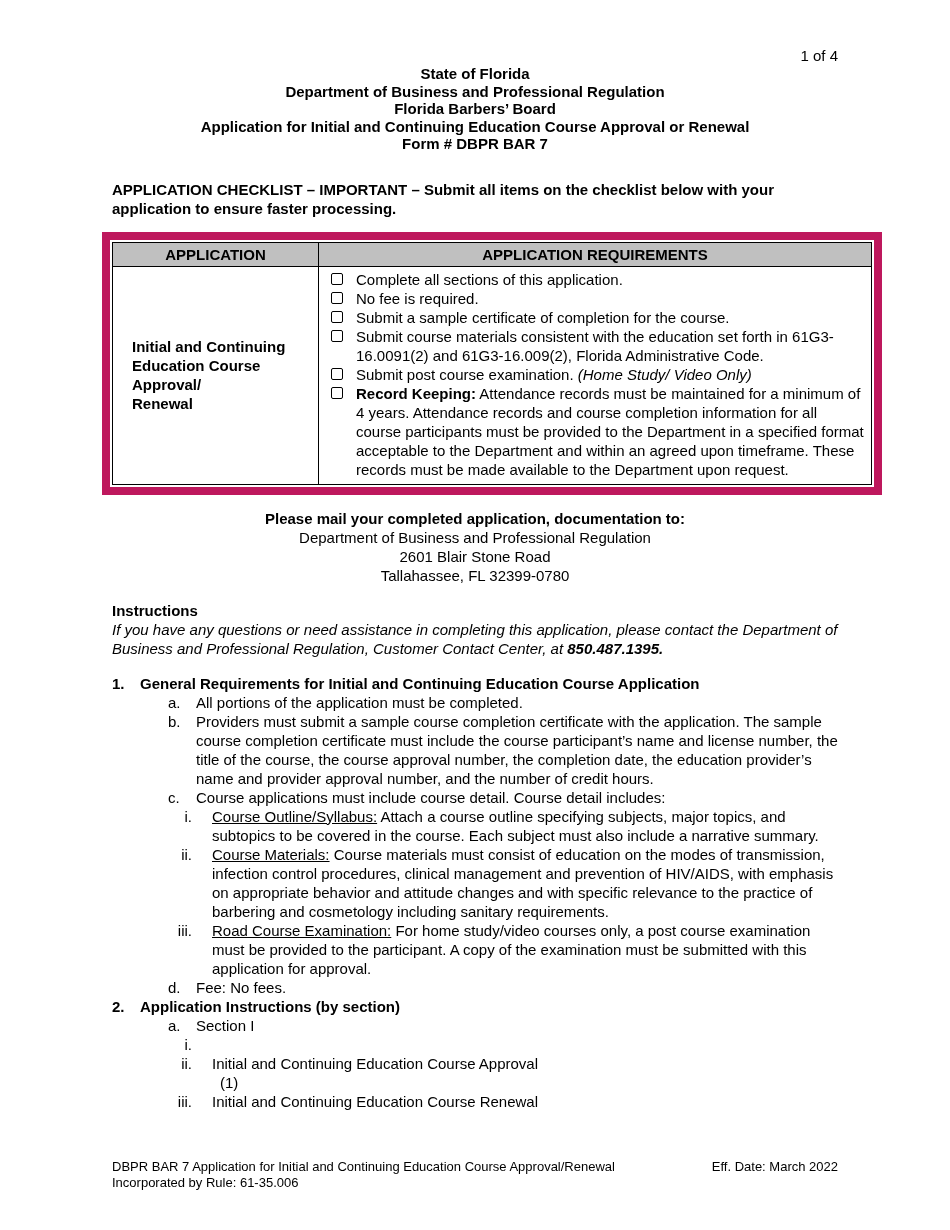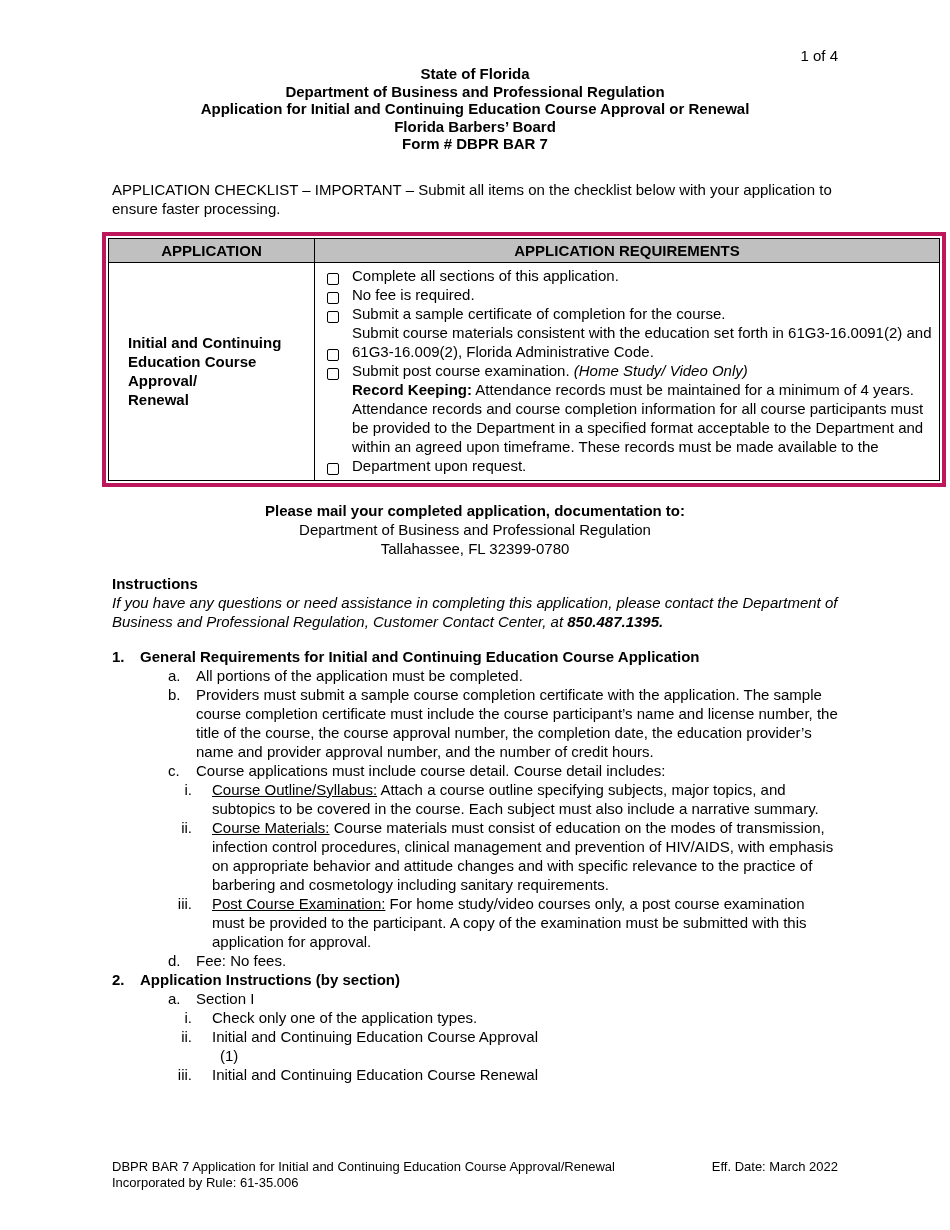--- a/index.html
+++ b/index.html
@@ -9,38 +9,38 @@
     font-family:"Liberation Sans", sans-serif;
     font-size:15px; line-height:19px;
     position:relative; overflow:hidden;
   }
   .content { padding:46px 112px 0 112px; }
 
   .page-num { text-align:right; }
 
   .title-block { text-align:center; font-weight:bold; line-height:17.5px; }
 
-  .notice { font-weight:normal; margin-top:27px; }
+  .notice { font-weight:bold; margin-top:27px; }
 
   .table-wrap {
-    margin:14px 0 0 -10px; width:844px; box-sizing:border-box;
-    border:4px solid #be185d; padding:2px;
+    margin:14px 0 0 -10px; width:780px; box-sizing:border-box;
+    border:8px solid #be185d; padding:2px;
   }
   table.app-table { border-collapse:collapse; width:100%; }
   table.app-table th, table.app-table td { border:1px solid #000; }
   table.app-table th {
     background:#c0c0c0; font-weight:bold; font-size:15px;
     padding:2px 2px; text-align:center;
   }
   td.app-cell {
     width:184px; font-weight:bold; vertical-align:middle;
     padding:2px 2px 2px 19px; white-space:pre-line;
   }
   td.req-cell { padding:3px 6px 5px 10px; vertical-align:top; }
-  .req-item { display:flex;align-items:flex-end; }
+  .req-item { display:flex; }
   .checkbox {
     flex:0 0 auto; width:10px; height:10px;
     border:1.5px solid #000; border-radius:2px;
     margin:3px 13px 0 2px;
   }
   .req-text { flex:1; }
 
   .mail-block { text-align:center; margin-top:14px; }
   .bold { font-weight:bold; }
   .italic { font-style:italic; }
@@ -70,22 +70,22 @@
 </head>
 <body>
 
 <div class="content">
 
   <div class="page-num">1 of 4</div>
 
   <div class="title-block">
     <div>State of Florida</div>
     <div>Department of Business and Professional Regulation</div>
+    <div>Florida Barbers’ Board</div>
     <div>Application for Initial and Continuing Education Course Approval or Renewal</div>
-    <div>Florida Barbers’ Board</div>
     <div>Form # DBPR BAR 7</div>
   </div>
 
   <div class="notice">APPLICATION CHECKLIST – IMPORTANT – Submit all items on the checklist below with your application to ensure faster processing.</div>
 
   <div class="table-wrap">
     <table class="app-table">
       <tbody>
           <tr>
         <th>APPLICATION</th>
@@ -123,20 +123,21 @@
           </div>
         </td>
       </tr>
     </tbody>
       </table>
   </div>
 
   <div class="mail-block">
     <div class="bold">Please mail your completed application, documentation to:</div>
     <div>Department of Business and Professional Regulation</div>
+    <div>2601 Blair Stone Road</div>
     <div>Tallahassee, FL 32399-0780</div>
   </div>
 
   <div class="instructions">
     <div class="bold">Instructions</div>
     <div class="instructions-body"><span>If you have any questions or need assistance in completing this application, please contact the Department of Business and Professional Regulation, Customer Contact Center, at </span><span class="bold-italic">850.487.1395.</span></div>
   </div>
 
   <div class="list">
 
@@ -161,41 +162,40 @@
     <div class="row l3">
       <span class="m">i.</span>
       <span class="t"><span class="underline">Course Outline/Syllabus:</span><span>  Attach a course outline specifying subjects, major topics, and subtopics to be covered in the course.  Each subject must also include a narrative summary.</span></span>
     </div>
     <div class="row l3">
       <span class="m">ii.</span>
       <span class="t"><span class="underline">Course Materials:</span><span>  Course materials must consist of education on the modes of transmission, infection control procedures, clinical management and prevention of HIV/AIDS, with emphasis on appropriate behavior and attitude changes and with specific relevance to the practice of barbering and cosmetology including sanitary requirements.</span></span>
     </div>
     <div class="row l3">
       <span class="m">iii.</span>
-      <span class="t"><span class="underline">Post Course Examination:</span><span>  For home study/video courses only, a post course examination must be provided to the participant.  A copy of the examination must be submitted with this application for approval.</span></span>
+      <span class="t"><span class="underline">Road Course Examination:</span><span>  For home study/video courses only, a post course examination must be provided to the participant.  A copy of the examination must be submitted with this application for approval.</span></span>
     </div>
 
     <div class="row l2">
       <span class="m">d.</span>
       <span class="t">Fee: No fees.</span>
     </div>
 
     <div class="row l1 sec-title">
       <span class="m">2.</span>
       <span class="t">Application Instructions (by section)</span>
     </div>
 
     <div class="row l2">
       <span class="m">a.</span>
       <span class="t">Section I</span>
     </div>
 
     <div class="row l3">
       <span class="m">i.</span>
-      <span class="t">Check only one of the application types.</span>
     </div>
     <div class="row l3">
       <span class="m">ii.</span>
       <span class="t">Initial and Continuing Education Course Approval</span>
     </div>
 
     <div class="row l4">
       <span class="m">(1)</span>
     </div>
 

